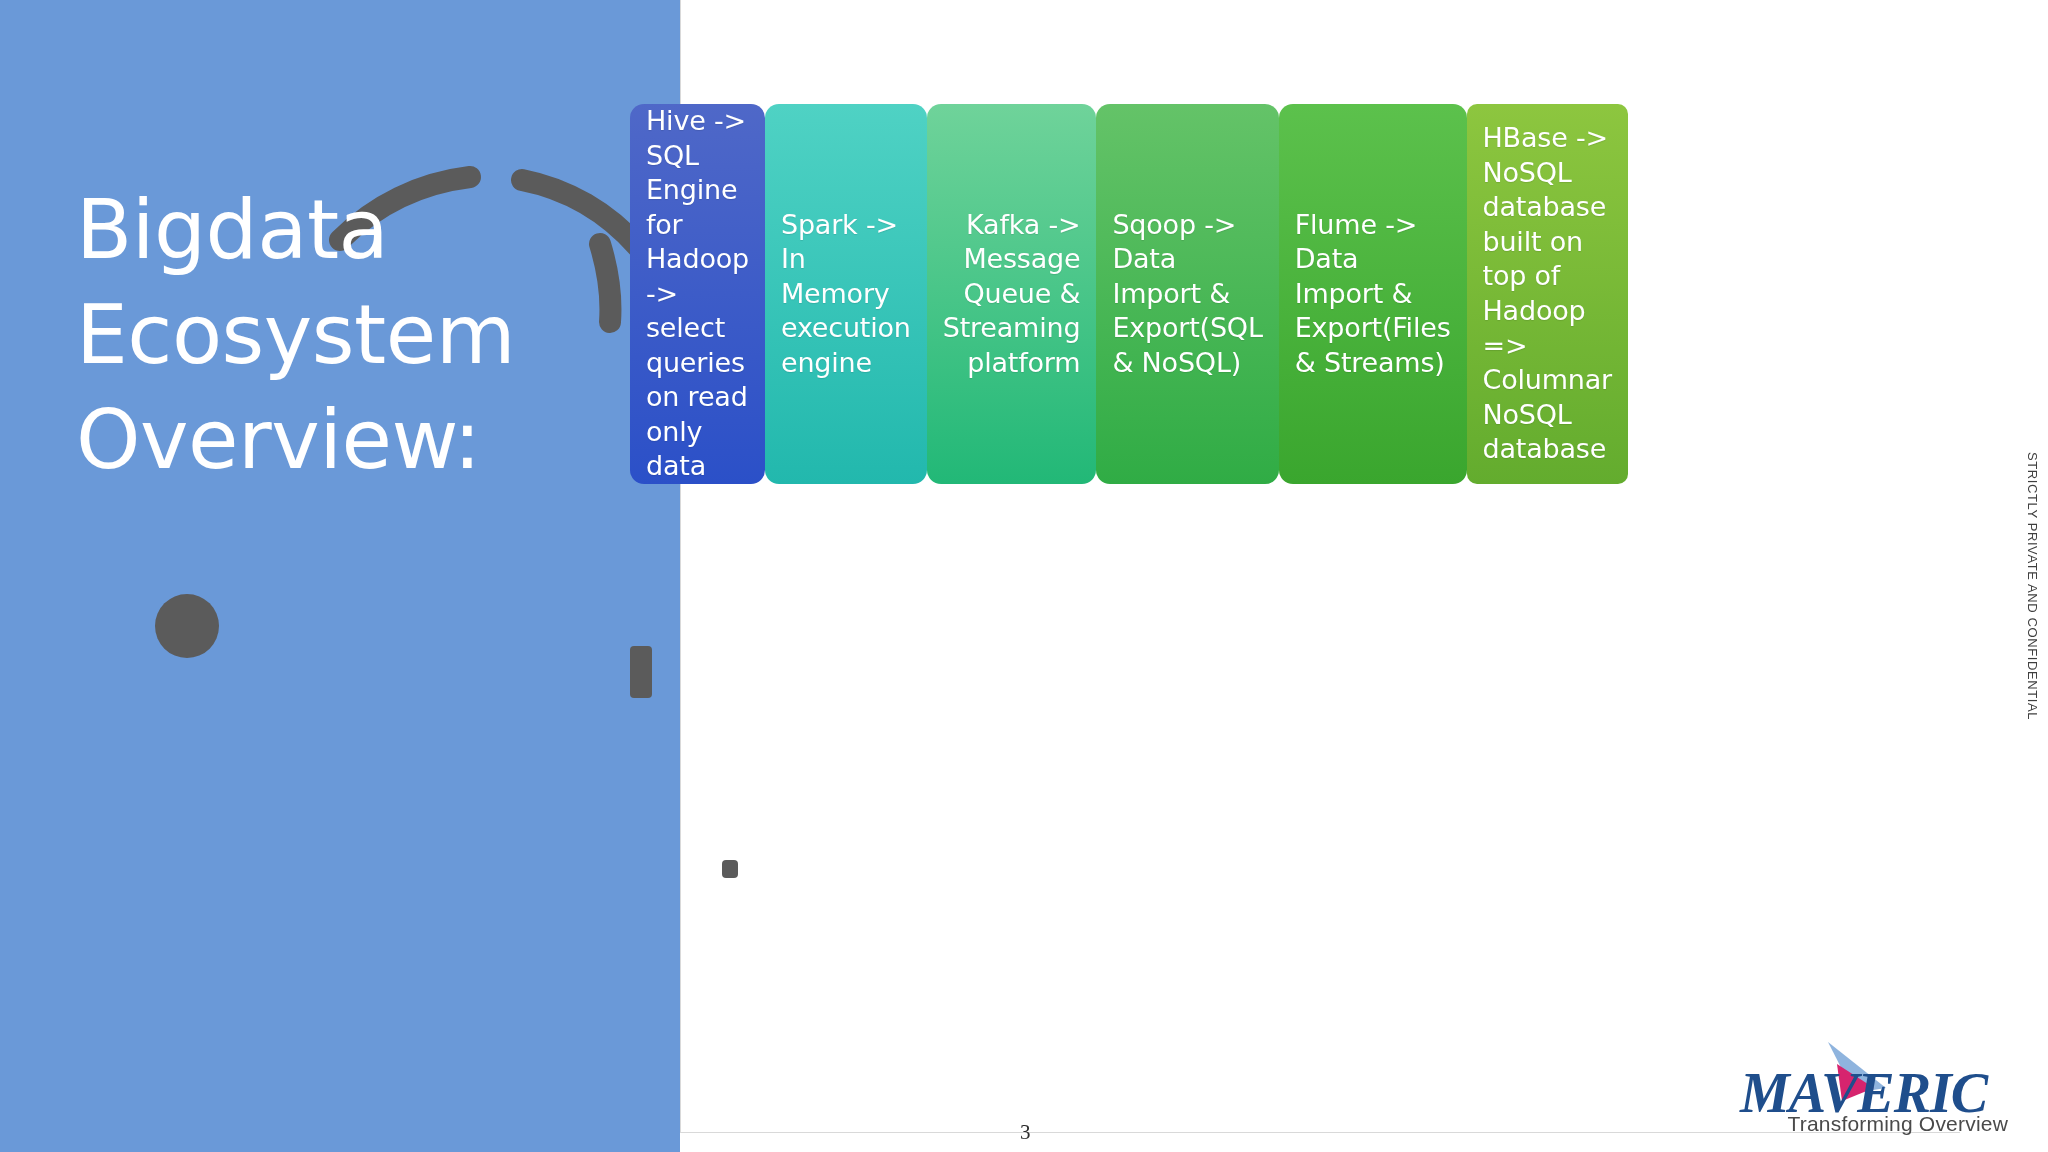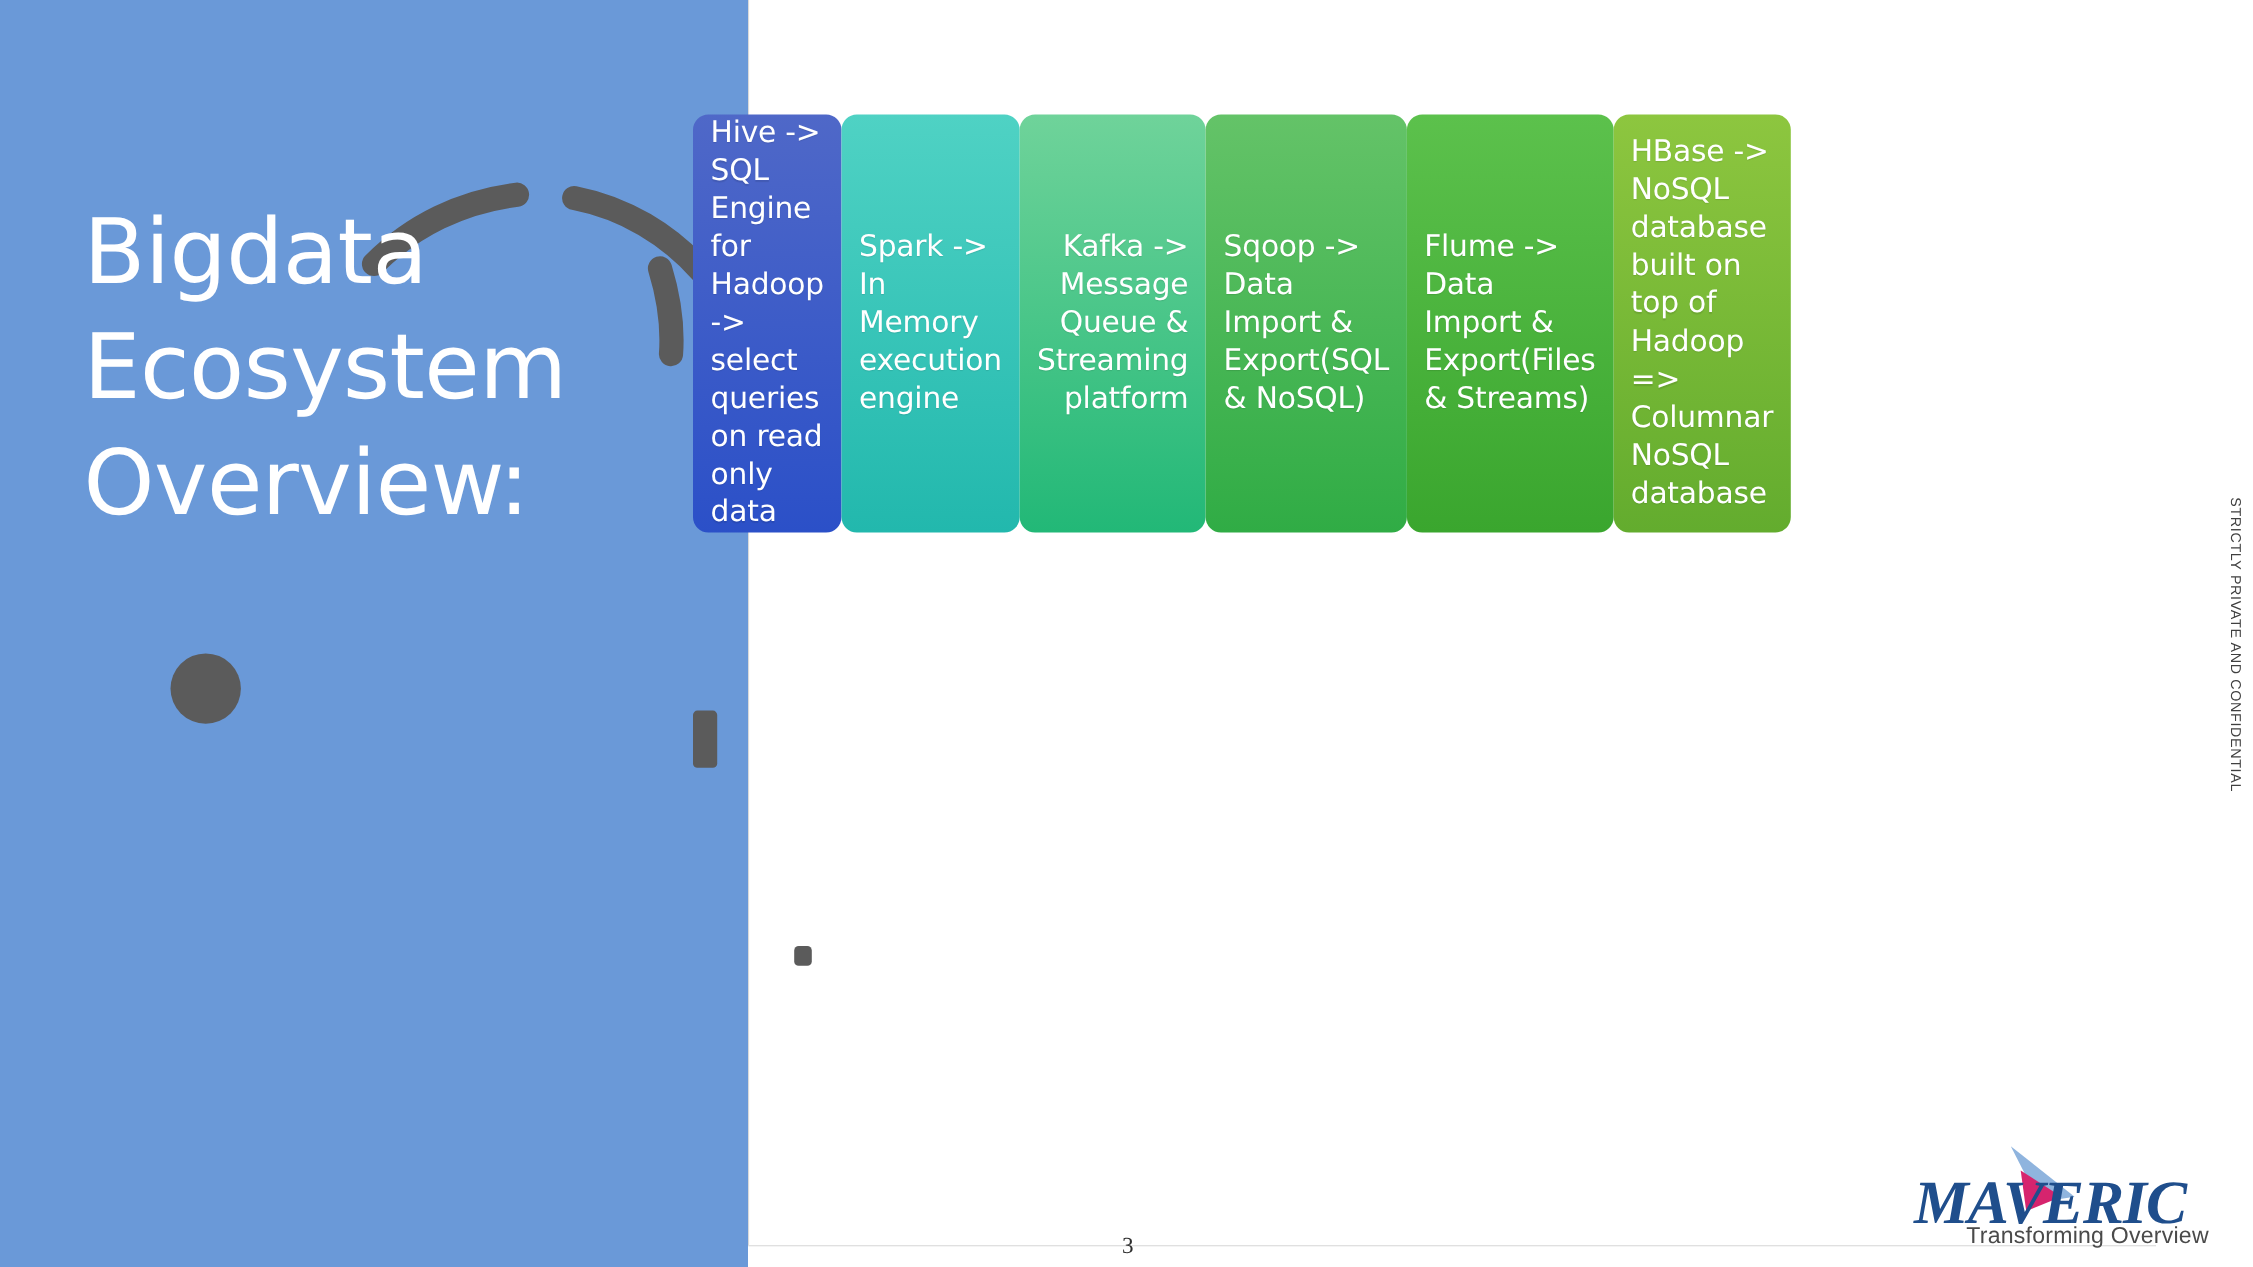--- a/index.html
+++ b/index.html
@@ -225,21 +225,21 @@
       </div>
       <div class="card" style="background: linear-gradient(rgb(111, 211, 154) 0%, rgb(34, 184, 119) 100%); min-height: 94px; text-align: right;">
         <span class="card-label">Kafka -&gt; Message Queue &amp; Streaming platform</span>
       </div>
       <div class="card" style="background: linear-gradient(rgb(100, 195, 104) 0%, rgb(48, 172, 69) 100%); min-height: 94px;">
         <span class="card-label">Sqoop -&gt; Data Import &amp; Export(SQL &amp; NoSQL)</span>
       </div>
       <div class="card" style="background: linear-gradient(rgb(92, 193, 76) 0%, rgb(58, 166, 46) 100%); min-height: 94px;">
         <span class="card-label">Flume -&gt; Data Import &amp; Export(Files &amp; Streams)</span>
       </div>
-      <div class="card" style="background: linear-gradient(rgb(141, 198, 63) 0%, rgb(99, 172, 46) 100%); min-height: 94px;">
+      <div class="card" style="background: linear-gradient(rgb(141, 198, 63) 0%, rgb(99, 172, 46) 100%); min-height: 94px; border-radius: 10px;">
         <span class="card-label">HBase -&gt; NoSQL database built on top of Hadoop =&gt; Columnar NoSQL database</span>
       </div>
     </div>
 
   <div class="confidential">STRICTLY PRIVATE AND CONFIDENTIAL</div>
 
   <div class="page-number">3</div>
 
   <svg class="logo" viewBox="0 0 272 104" xmlns="http://www.w3.org/2000/svg">
 

